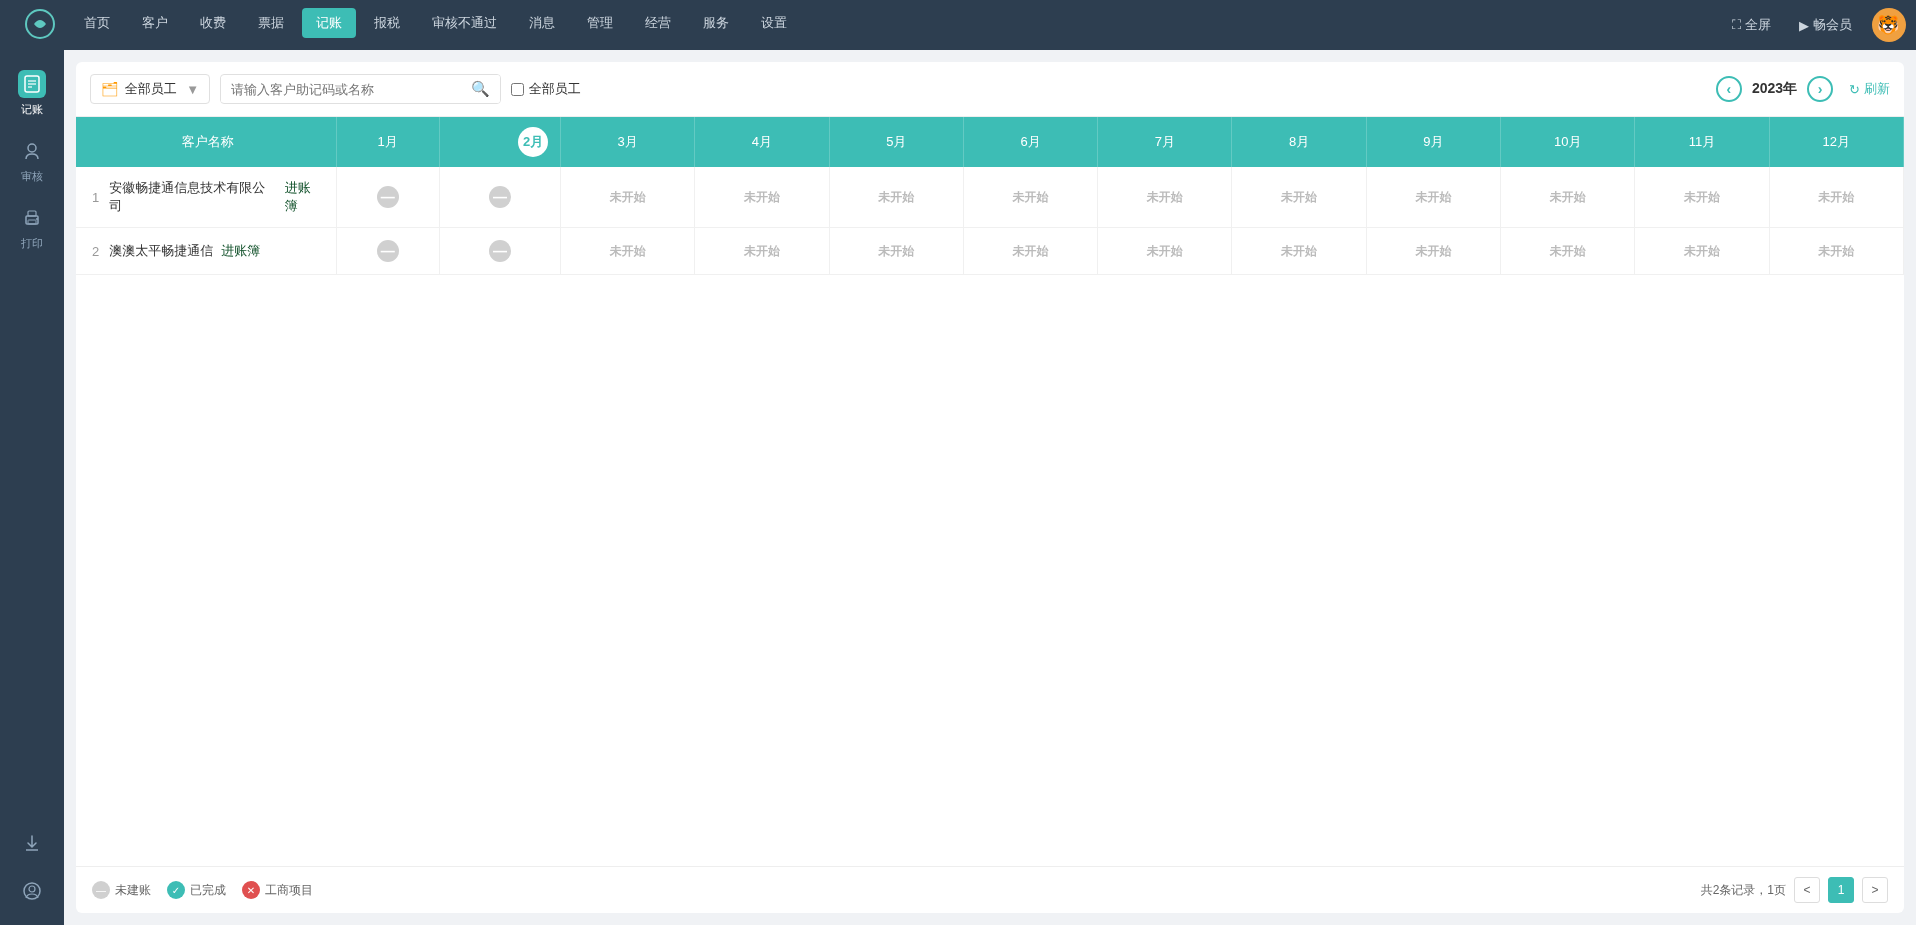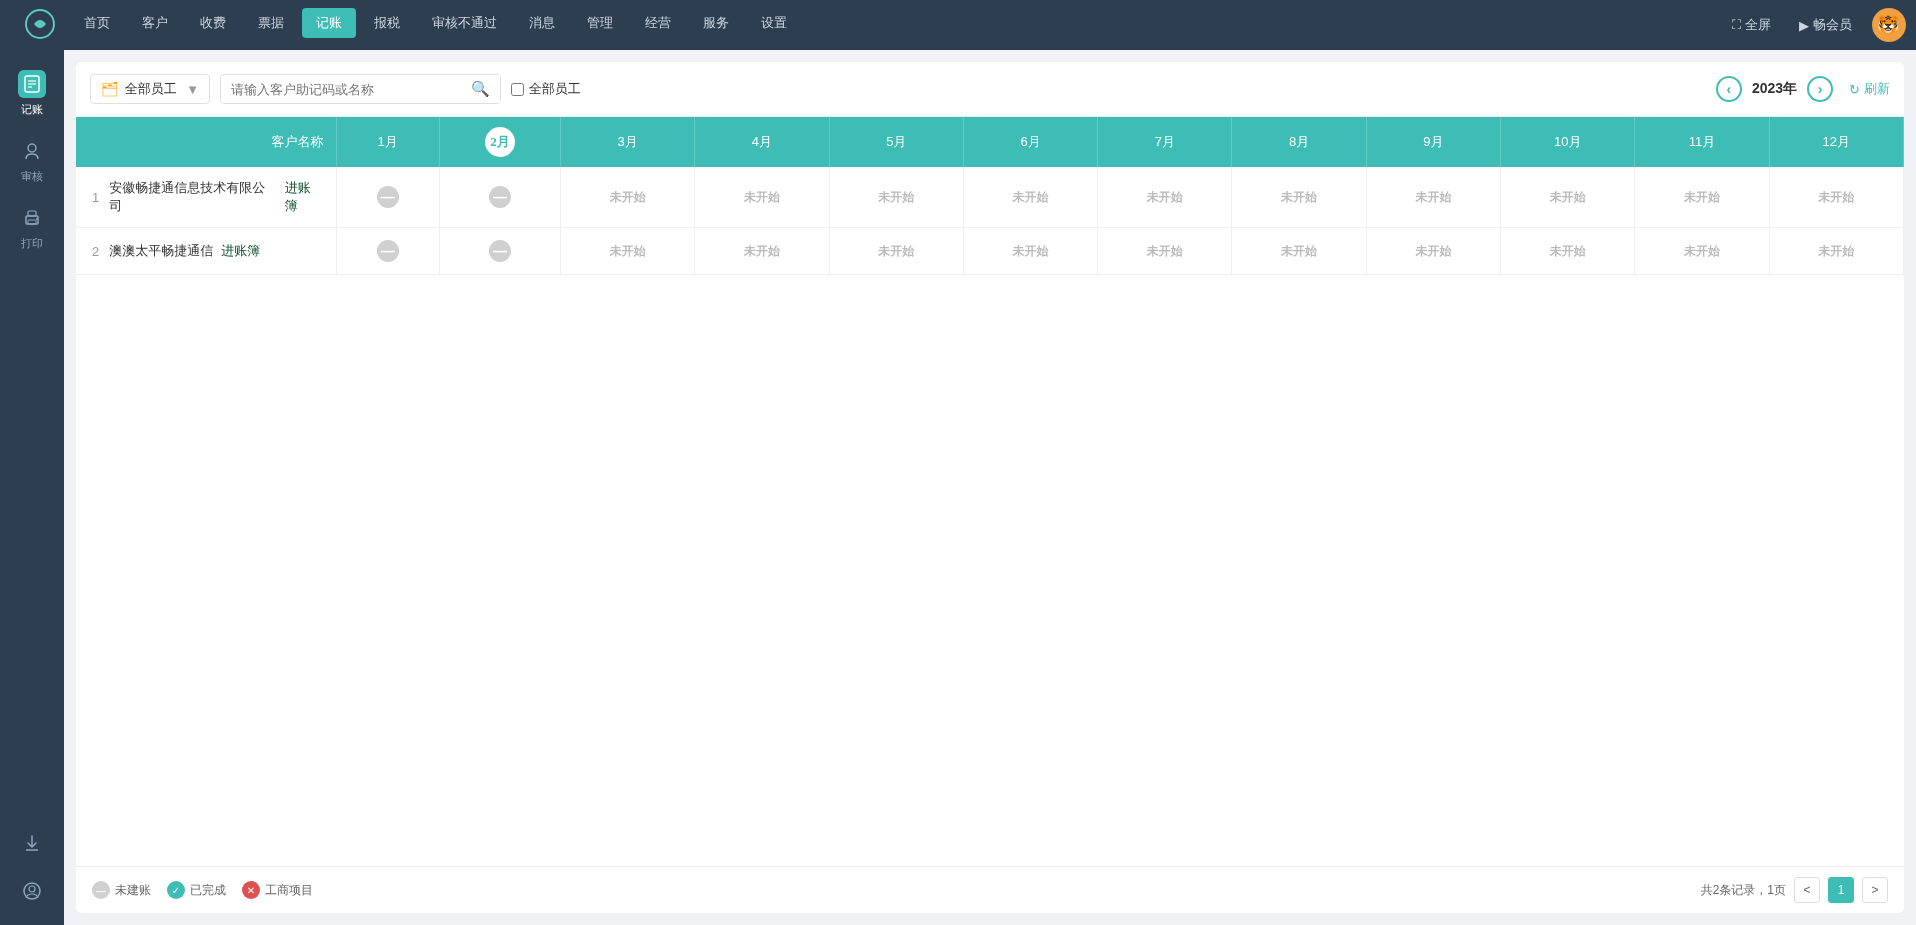--- a/index.html
+++ b/index.html
@@ -470,24 +470,24 @@
             <span>↻</span>
             <span>刷新</span>
           </div>
         </div>
       </div>
 
       <div class="table-container">
         <table>
           <thead>
             <tr>
-              <th style="width:260px; text-align:right; padding-left:16px;margin-top:20px;">客户名称</th>
+              <th style="width:260px; text-align:center; padding-left:16px;margin-top:20px;">客户名称</th>
               <th>1月</th>
               <th>
-                <div style="display:flex;align-items:center;justify-content:center;font-family:Liberation Serif, serif;">
+                <div style="display:flex;align-items:center;justify-content:flex-end;">
                   <span class="month-circle">2月</span>
                 </div>
               </th>
               <th>3月</th>
               <th>4月</th>
               <th>5月</th>
               <th>6月</th>
               <th>7月</th>
               <th>8月</th>
               <th>9月</th>

